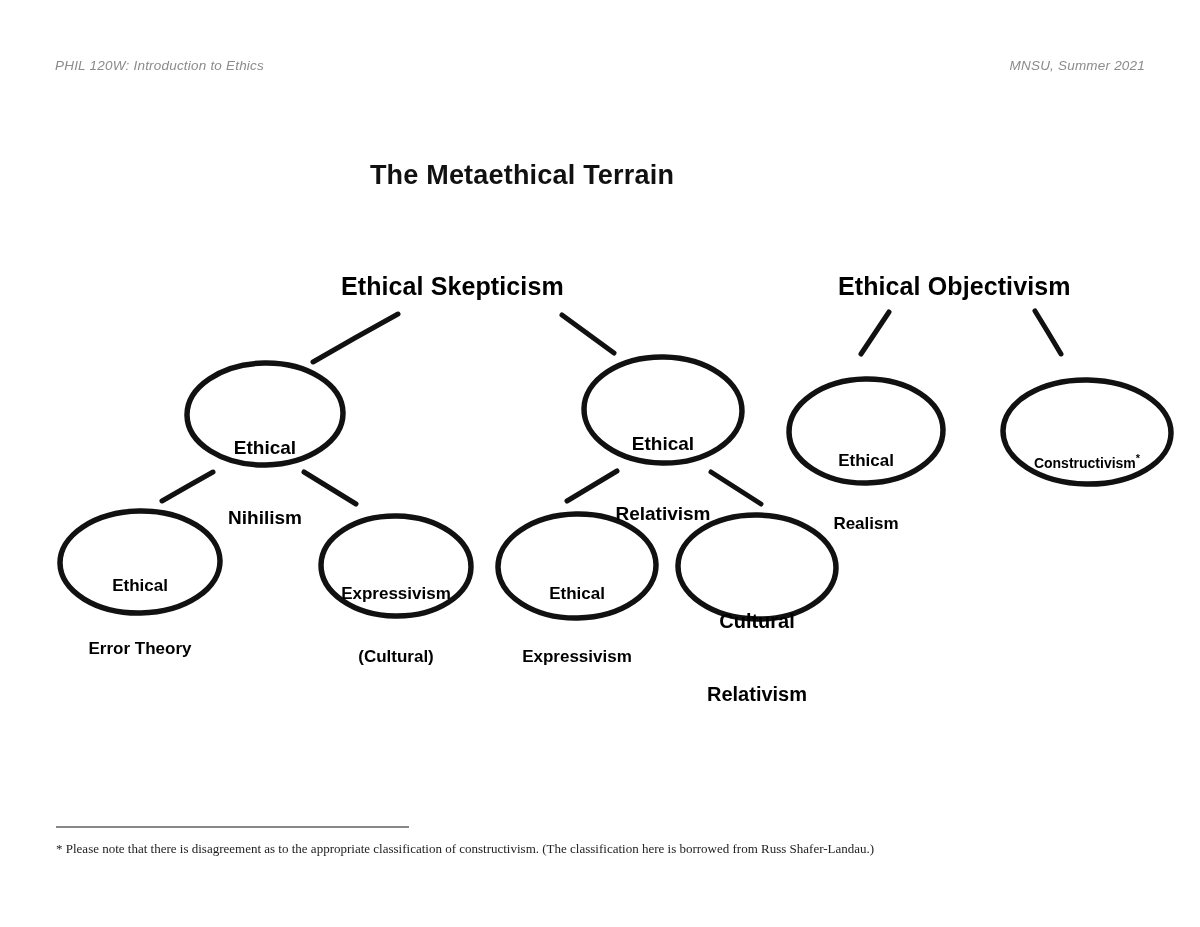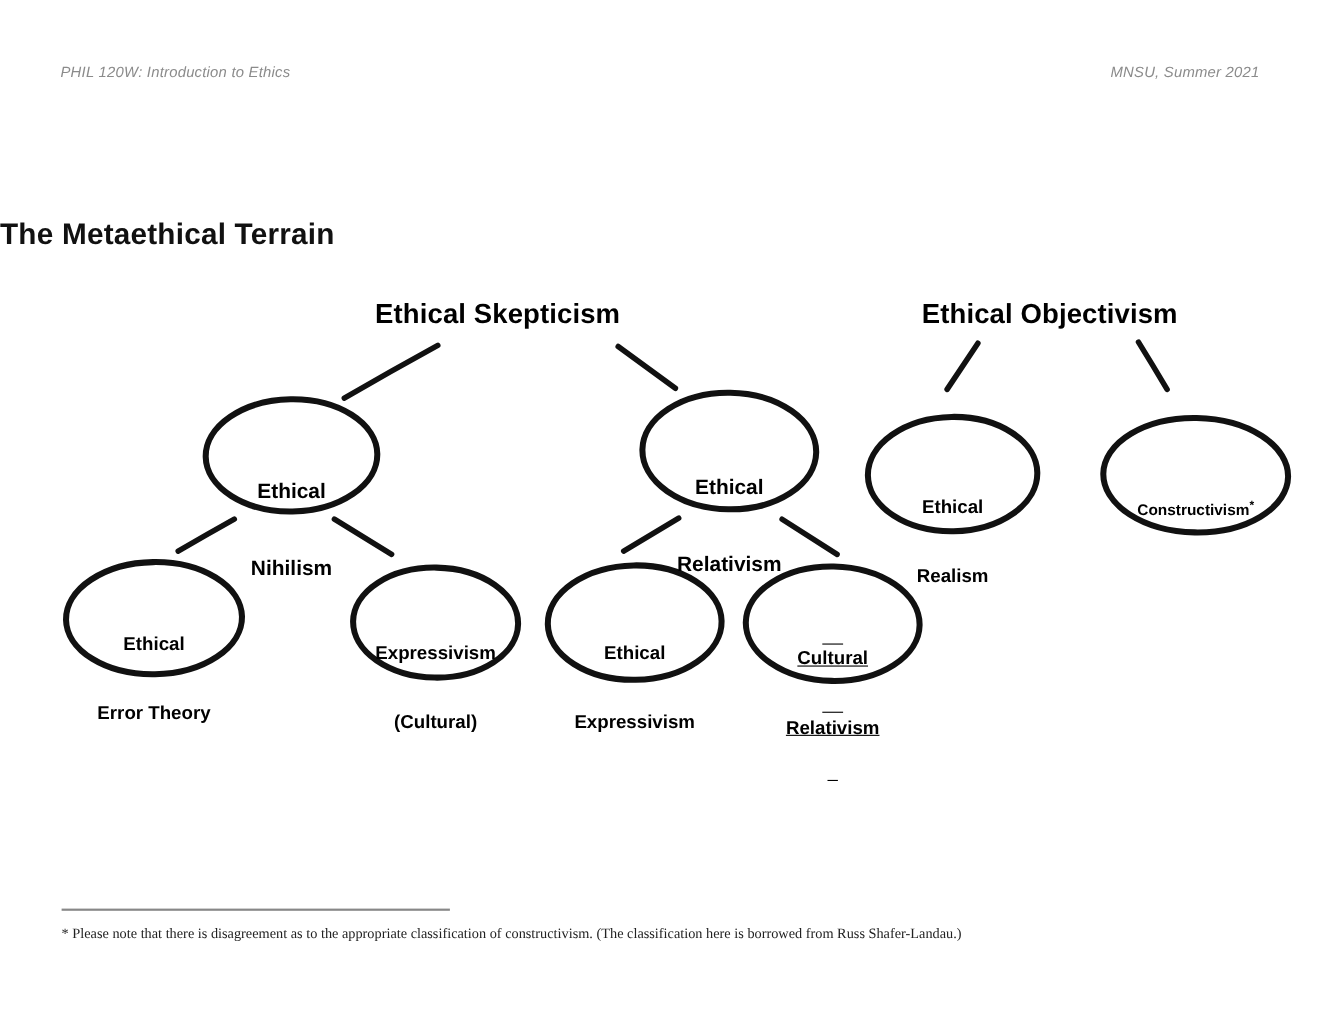--- a/index.html
+++ b/index.html
@@ -41,27 +41,26 @@
     letter-spacing: 0.2px;
     white-space: nowrap;
   }
 
   
   .doc-title {
     position: absolute;
     top: 160px;
     left: 0;
     width: 1044px;
-    text-align: left;
+    text-align: center;
     font-family: "Liberation Sans", sans-serif;
     font-weight: bold;
     font-size: 27px;
     color: #111111;
     letter-spacing: 0.2px;
-    margin-top: 38px;
   }
 
   
   .figure {
     position: absolute;
     left: 0;
     top: 0;
     width: 1200px;
     height: 927px;
     pointer-events: none;
@@ -203,21 +202,21 @@
   <div class="node-label" style="left:316px; top:543px; width:160px; font-size:17px;">
     <div>Expressivism</div>
     <div>(Cultural)</div>
   </div>
 
   <div class="node-label" style="left:497px; top:543px; width:160px; font-size:17px;">
     <div>Ethical</div>
     <div>Expressivism</div>
   </div>
 
-  <div class="node-label" style="left:677px; top:548px; width:160px; font-size:17px;text-decoration:underline;">
+  <div class="node-label" style="left:677px; top:560px; width:160px; font-size:20px;">
     <div>Cultural</div>
     <div>Relativism</div>
   </div>
 
   <div class="footnote-rule"></div>
   <div class="footnote">* Please note that there is  disagreement as to the appropriate classification of constructivism. (The classification here is borrowed from Russ Shafer-Landau.)</div>
 
 </div>
 
 </body></html>

